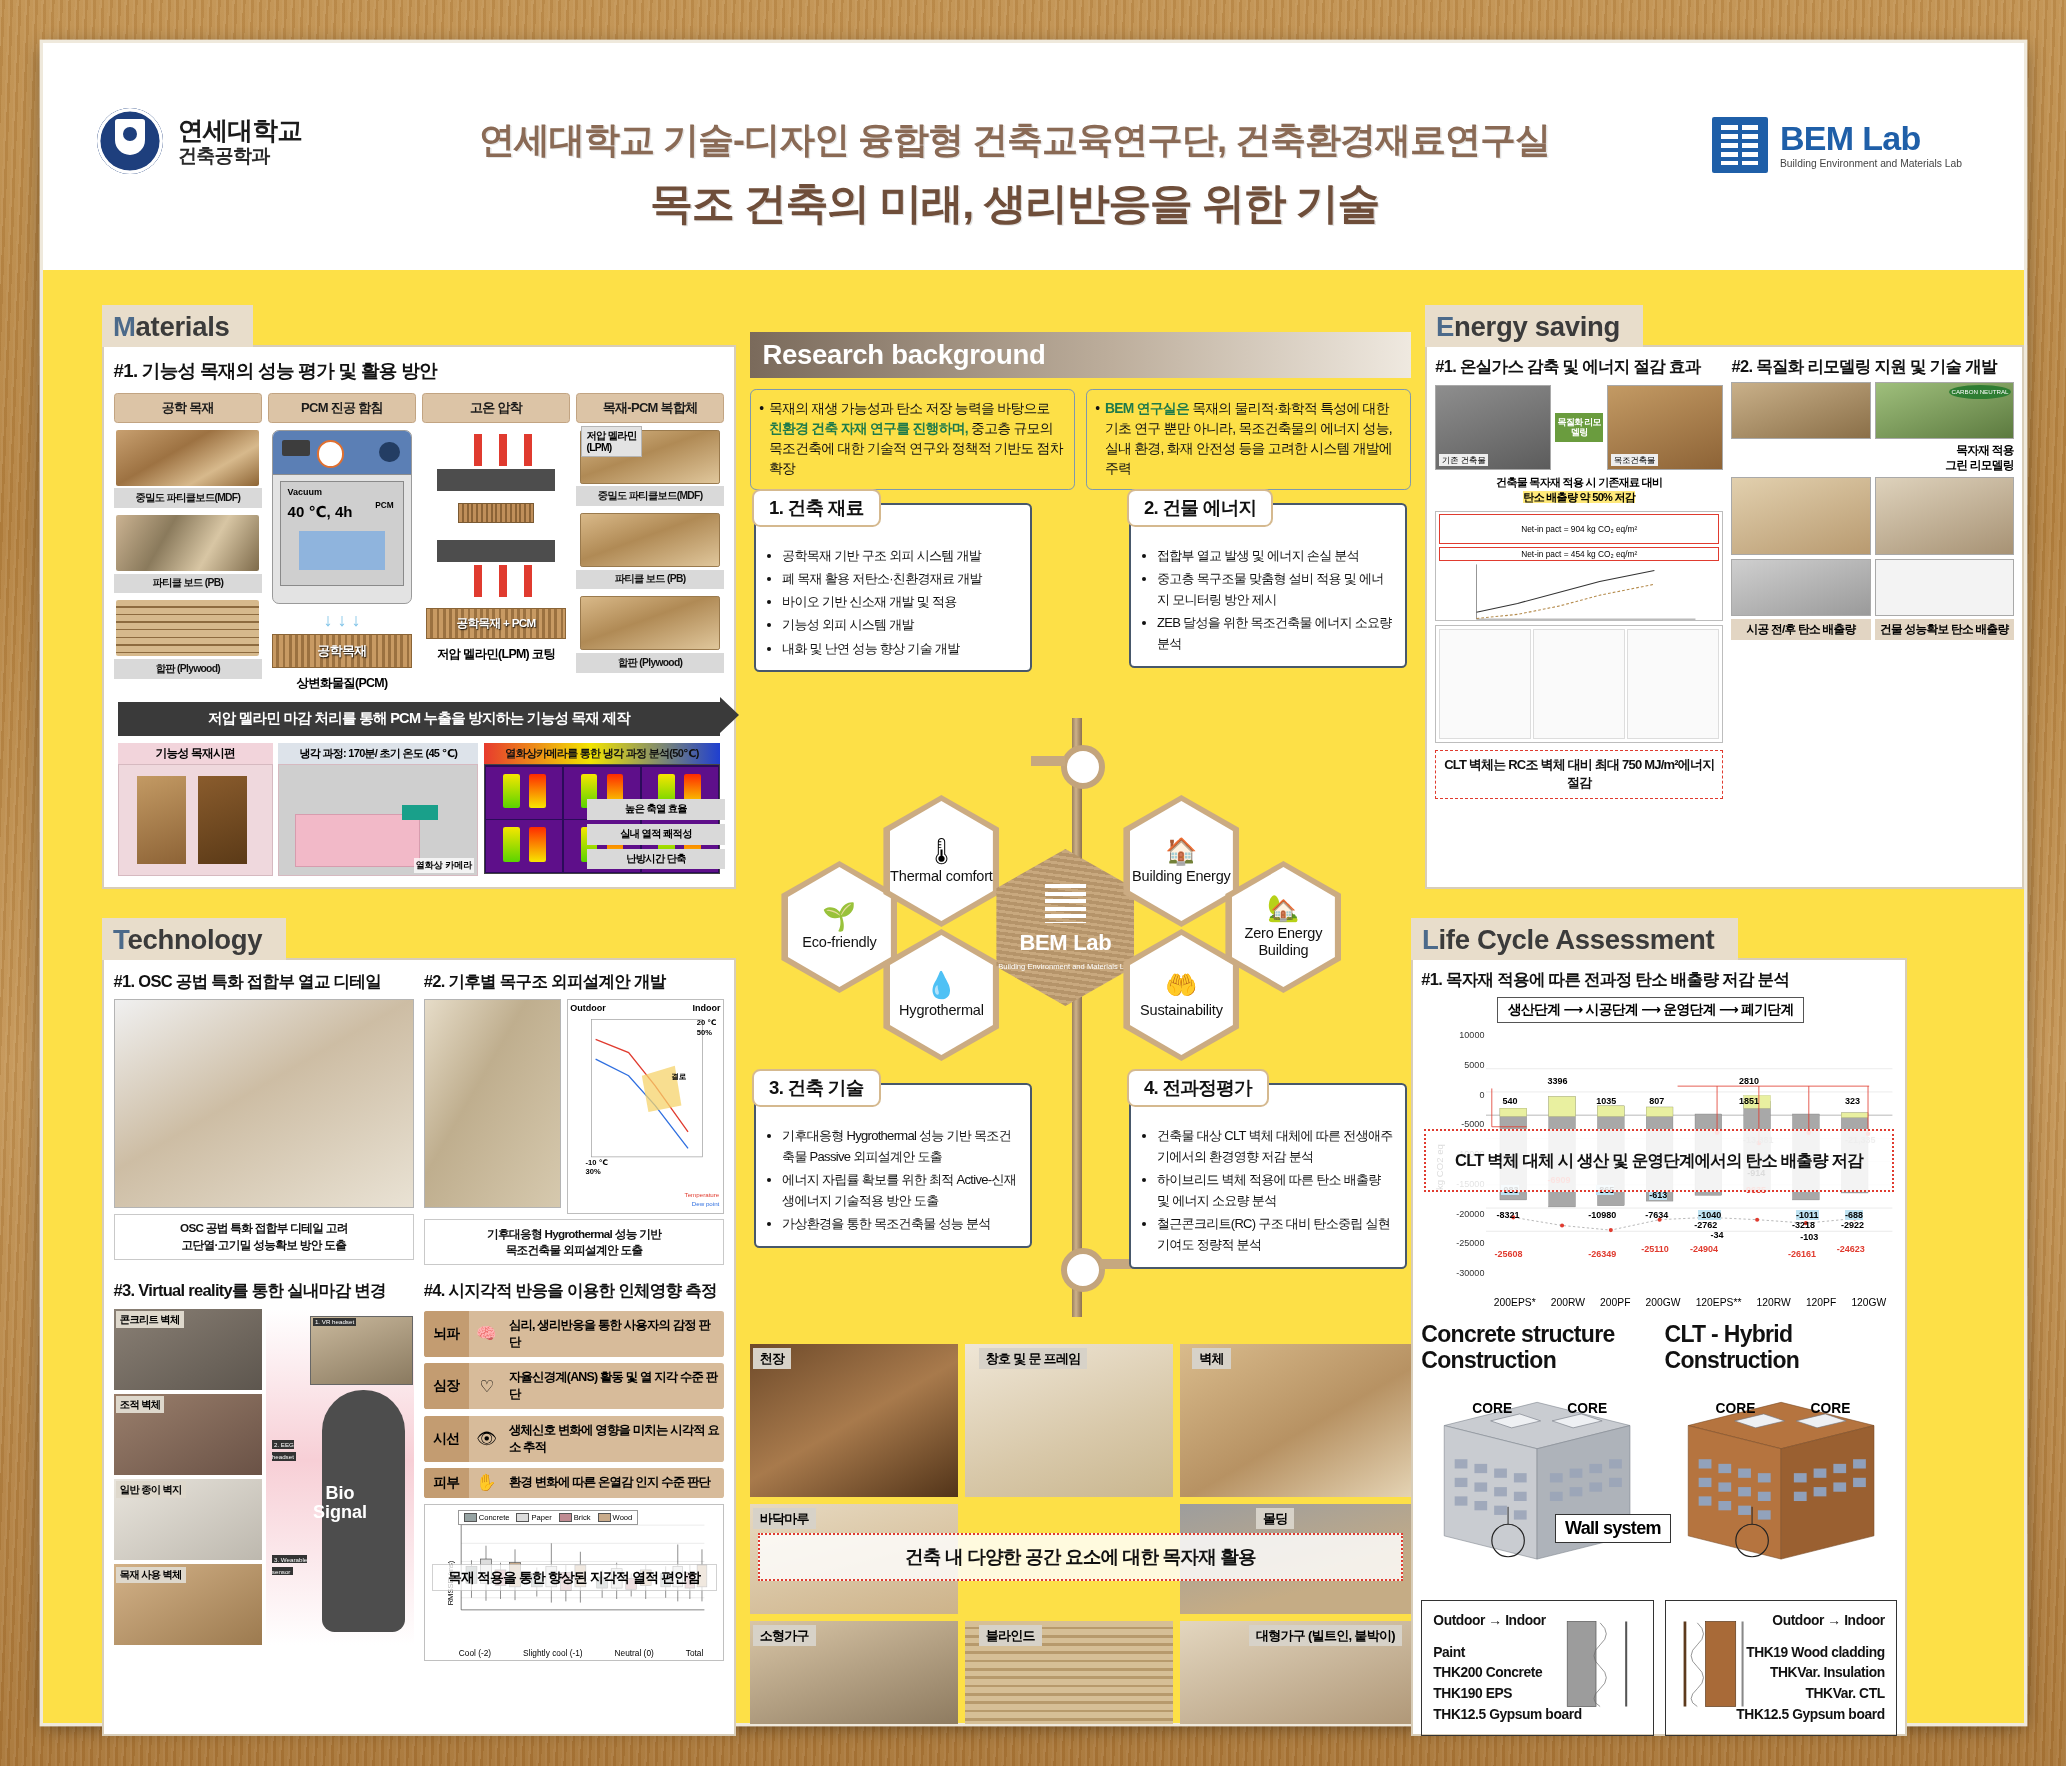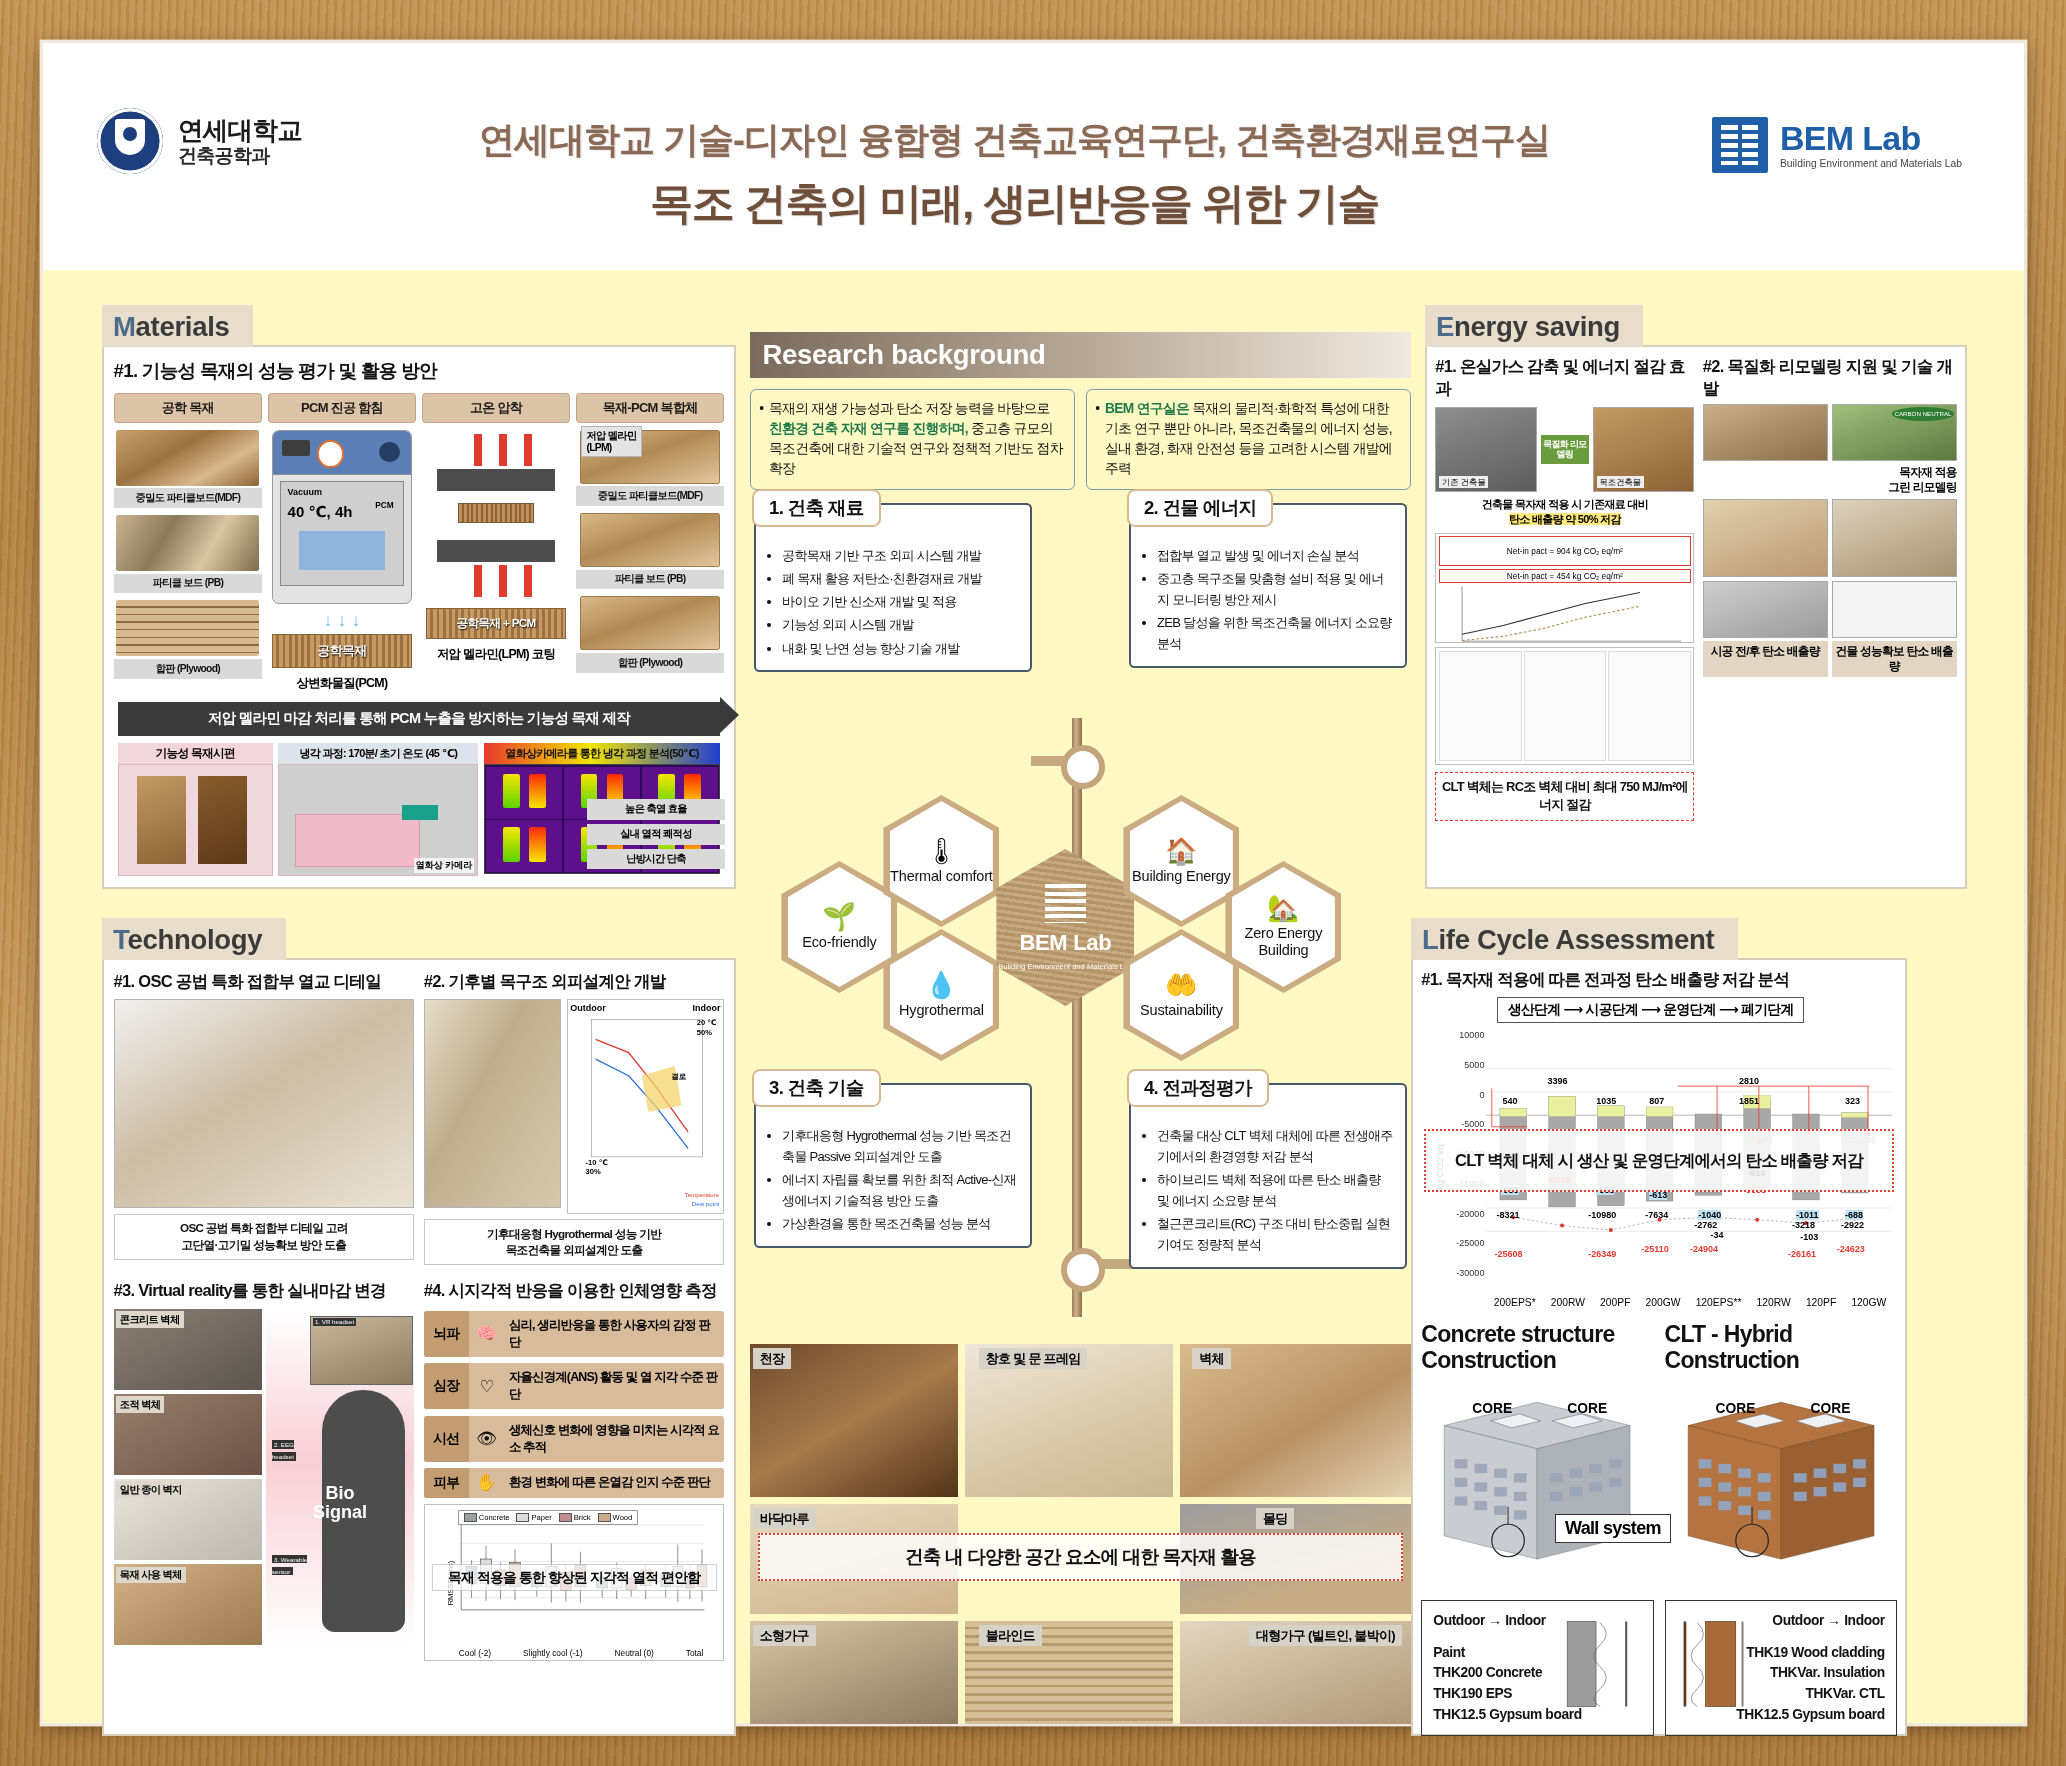--- a/index.html
+++ b/index.html
@@ -8,21 +8,21 @@
     width:2066px;height:1767px;
     font-family:"Liberation Sans","DejaVu Sans",sans-serif;
     background:#b98a4f;
     background-image:
       repeating-linear-gradient(92deg, rgba(255,255,255,.09) 0 2.1px, rgba(120,70,25,.10) 2.1px 4.8px, rgba(255,255,255,.05) 4.8px 8.3px),
       linear-gradient(180deg,#c1914f 0%,#b3813f 30%,#c49555 60%,#a87536 100%);
     overflow:hidden;
   }
   .poster{
     position:absolute;left:43px;top:43px;width:1981px;height:1680px;
-    background:#fef9c3;
+    background:#fde047;
     box-shadow:0 0 0 3.4px #efe9dc, 0 4.1px 19px rgba(0,0,0,.45);
   }
   
   .header{position:absolute;left:0;top:0;width:100%;height:227px;background:#fff;}
   .logo-left{position:absolute;left:54px;top:65px;display:flex;align-items:center;gap:15px;}
   .yonsei-seal{width:66px;height:66px;border-radius:50%;background:#1e3f7d;position:relative;
     box-shadow:inset 0 0 0 3.4px #fff, inset 0 0 0 6.2px #1e3f7d;}
   .yonsei-seal:before{content:"";position:absolute;left:18px;top:11px;width:30px;height:36px;background:#fff;
     border-radius:2.8px 2.8px 15px 15px;}
   .yonsei-seal:after{content:"";position:absolute;left:26px;top:19px;width:13.8px;height:13.8px;border-radius:50%;
@@ -139,21 +139,21 @@
   .hex-center-label{font-size:22px;font-weight:bold;color:#fff;letter-spacing:-0.3px;}
   .hex-center-sub{font-size:7.6px;color:#fff;margin-top:2.1px;}
   .photo-grid{position:absolute;left:0;top:1012px;width:661px;height:303px;}
   .pg-cell{position:absolute;overflow:hidden;}
   .pg-lab{position:absolute;top:4.1px;background:#d7d2c8;font-size:13px;font-weight:bold;
     padding:2.8px 6.9px;letter-spacing:-0.7px;z-index:3;line-height:1.2;text-align:center;}
   .pg-banner{position:absolute;left:8.3px;right:8.3px;top:189px;height:44px;border:2.1px dotted #e03b2f;
     background:rgba(255,255,255,.82);display:flex;align-items:center;justify-content:center;
     font-size:18.6px;font-weight:bold;letter-spacing:-0.8px;z-index:5;color:#111;}
   
-  #energy{left:1382px;top:262px;width:542px;}
+  #energy{left:1382px;top:262px;width:599px;}
   #energy .sec-body{height:544px;padding:9.6px 8.3px;}
   .e-cols{display:grid;grid-template-columns:1.02fr 1fr;gap:8.3px;}
   .e-note{border:1.4px dashed #e03b2f;font-size:13px;font-weight:bold;text-align:center;padding:5.5px 2.8px;
     letter-spacing:-0.8px;margin-top:6.9px;color:#111;}
   .e-cap{background:#e2d5c3;font-size:11.7px;font-weight:bold;text-align:center;padding:3.4px;letter-spacing:-0.7px;}
   .imgbox{background:#cfcfcf;border:0.7px solid #a9a9a9;}
   .chartbox{background:#fff;border:0.7px solid #bdbdbd;position:relative;}
   
   #tech{left:59px;top:875px;width:634px;}
   #tech .sec-body{height:778px;padding:11px 9.6px;}

